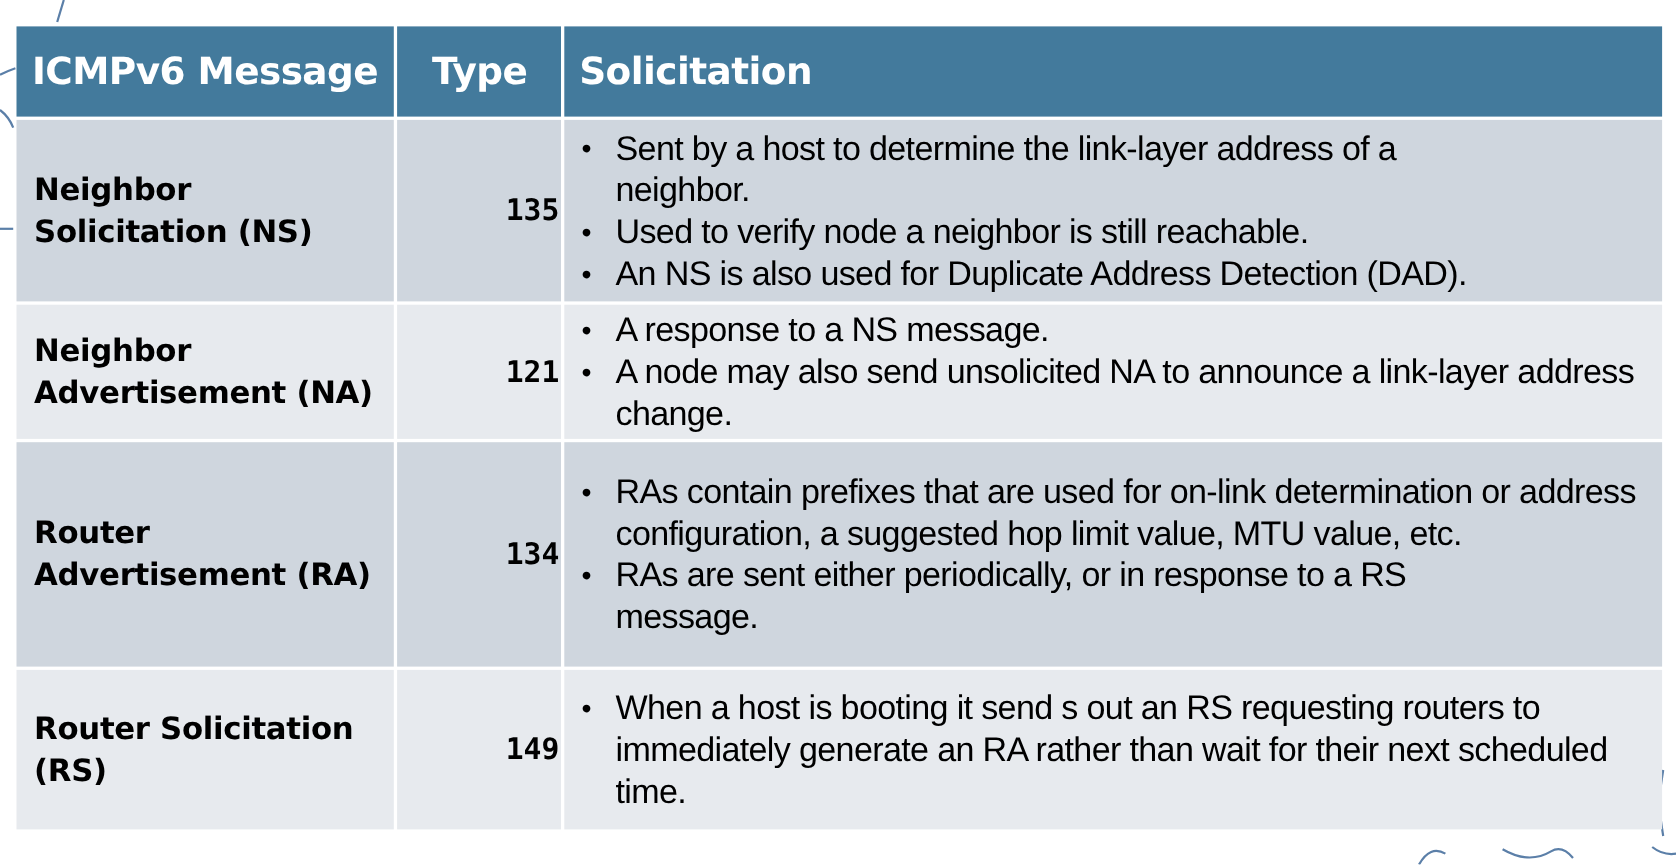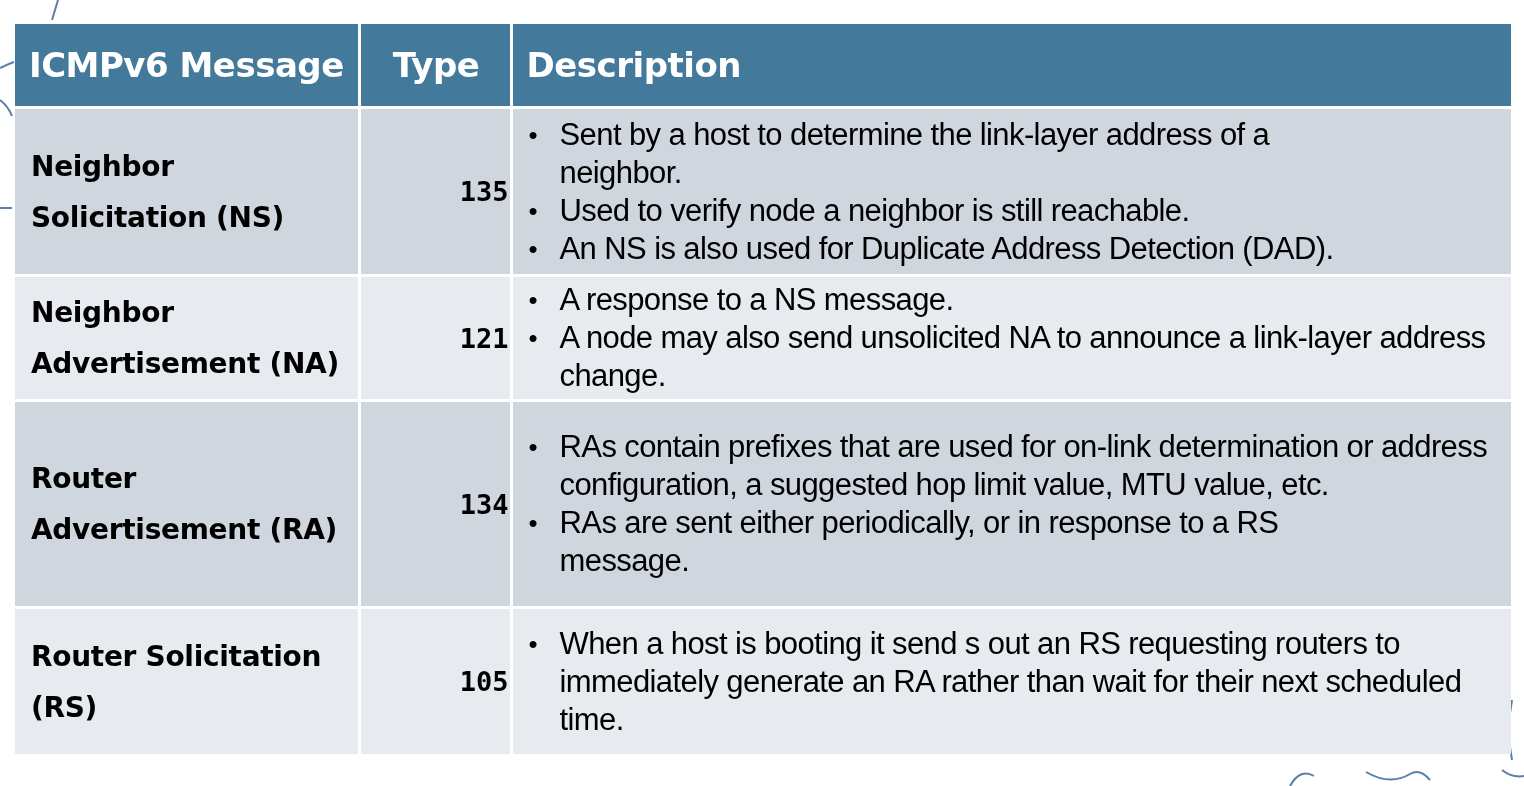--- a/index.html
+++ b/index.html
@@ -18,21 +18,21 @@
     background:#437a9c; color:#ffffff; text-align:left;
     font-family:"DejaVu Sans", sans-serif; font-weight:bold; font-size:34px;
     height:82px; padding:0 0 0 14px; box-sizing:border-box;
     letter-spacing:-0.5px;
   }
   table.icmp td { vertical-align:middle; box-sizing:border-box; }
   tr.odd td { background:#cfd6de; }
   tr.even td { background:#e7eaee; }
   td.msg {
     font-family:"DejaVu Sans", sans-serif; font-weight:bold; font-size:28px;
-    line-height:51px; color:#000; padding:0 0 0 16px; letter-spacing:-0.3px;
+    line-height:38px; color:#000; padding:0 0 0 16px; letter-spacing:-0.3px;
   }
   td.type {
     font-family:"DejaVu Sans Mono", monospace; font-weight:bold; font-size:27px;
     text-align:right; color:#000;
   }
   td.desc { padding:4px 1px 4px 14px; }
   ul.bullets { margin:0; padding:0; list-style:none; }
   ul.bullets li {
     position:relative; padding-left:33px;
     font-family:"Liberation Sans", sans-serif; font-size:31px; line-height:38px; color:#000;
@@ -65,21 +65,21 @@
 <table class="icmp">
   <colgroup>
     <col style="width:343px">
     <col style="width:149px">
     <col style="width:1001px">
   </colgroup>
   <thead>
     <tr>
       <th>ICMPv6 Message</th>
       <th style="padding-left:32px;">Type</th>
-      <th>Description</th>
+      <th>Solicitation</th>
     </tr>
   </thead>
   <tbody>
     <tr class="odd" style="height:165px;">
       <td class="msg" style="padding-right:60px;">Neighbor Solicitation (NS)</td>
       <td class="type">135</td>
       <td class="desc">
         <ul class="bullets">
           <li style="padding-right:120px;">Sent by a host to determine the link-layer address of a neighbor.</li>
           <li>Used to verify node a neighbor is still reachable.</li>
@@ -102,21 +102,21 @@
       <td class="type">134</td>
       <td class="desc">
         <ul class="bullets">
           <li>RAs contain prefixes that are used for on-link determination or address configuration, a suggested hop limit value,  MTU value, etc.</li>
           <li style="padding-right:110px;">RAs are sent either periodically, or in response to a RS message.</li>
         </ul>
       </td>
     </tr>
     <tr class="even" style="height:145px;">
       <td class="msg">Router Solicitation (RS)</td>
-      <td class="type">105</td>
+      <td class="type">149</td>
       <td class="desc">
         <ul class="bullets">
           <li>When a host is booting  it send s out an RS requesting routers to immediately generate an RA rather than wait for their next scheduled time.</li>
         </ul>
       </td>
     </tr>
   </tbody>
 </table>
 
 </body></html>

